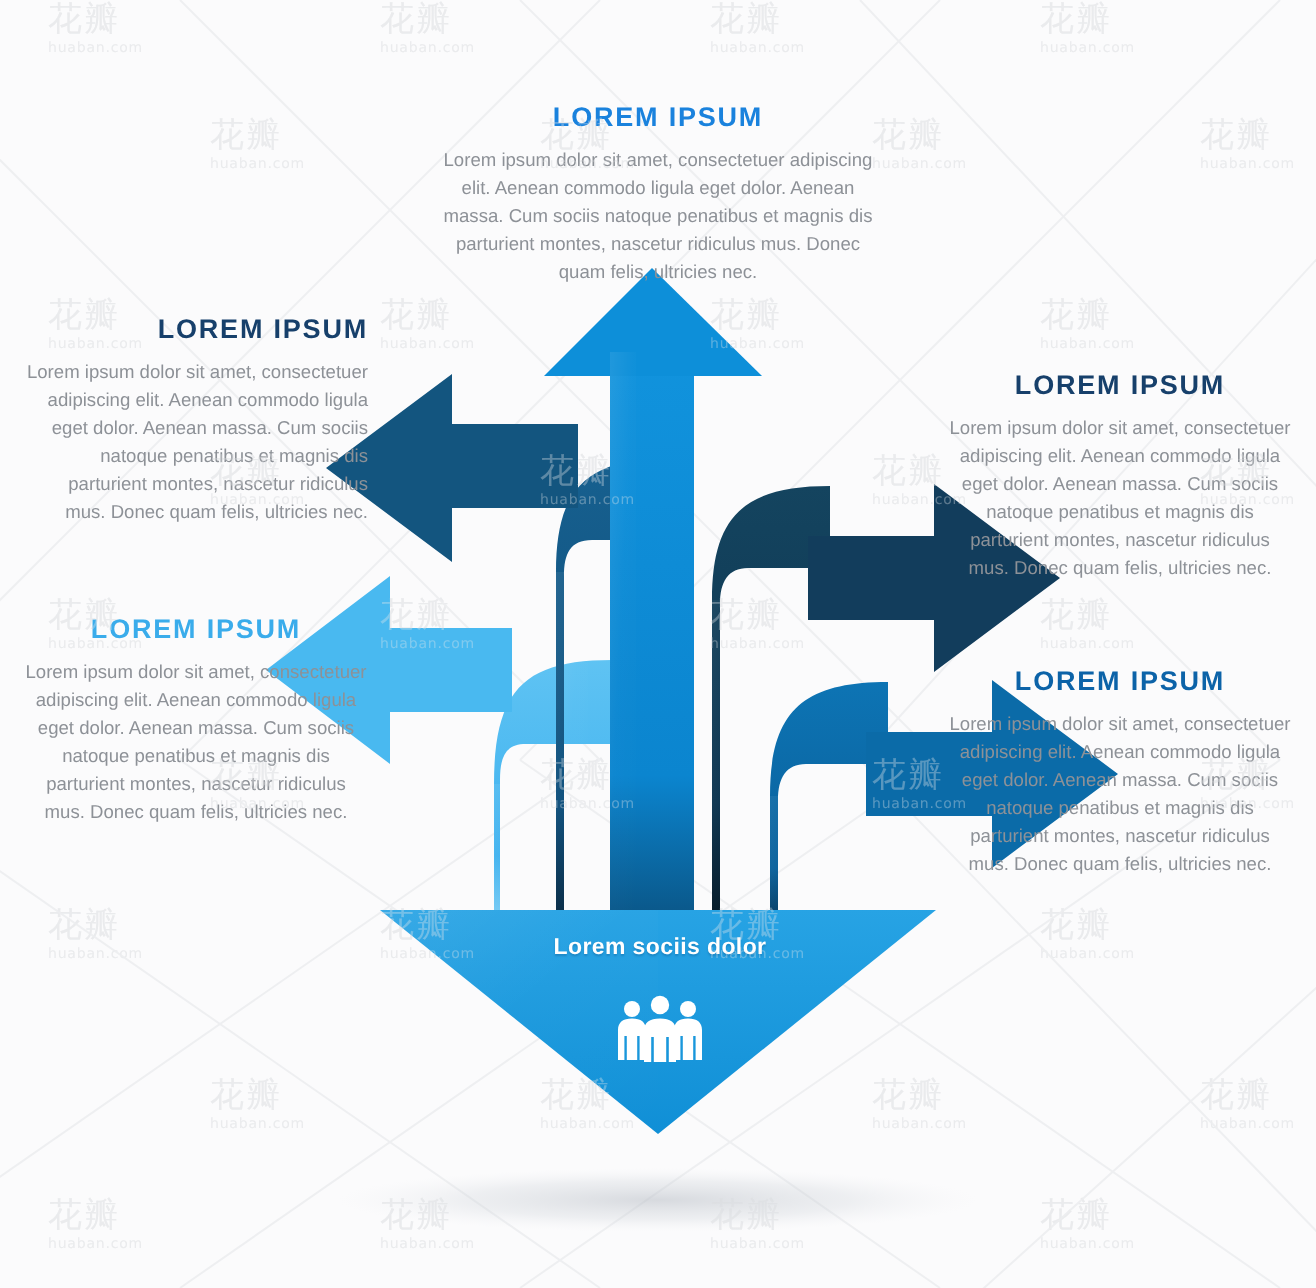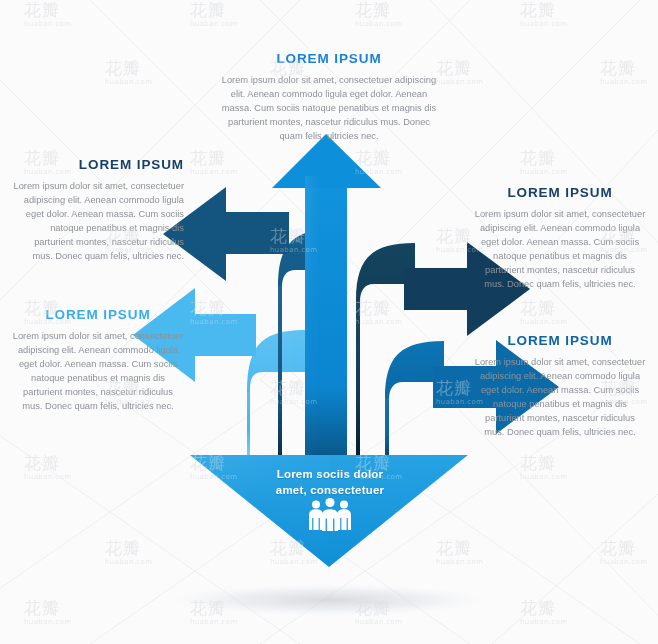--- a/index.html
+++ b/index.html
@@ -351,21 +351,20 @@
     </g>
 
     <g>
       <path fill="url(#gBase)" d="M 190,455 L 468,455 L 329,567 Z"></path>
       <path fill="url(#gSheen)" d="M 190,455 L 329,567 L 329,455 Z" opacity=".5"></path>
     </g>
   </svg>
 
   <div class="caption">
     <div>Lorem sociis dolor</div>
-    <div>amet, consectetuer</div>
   </div>
 
   <svg class="people-icon" viewBox="0 0 50 34">
 
     <circle cx="11" cy="7.5" r="4" fill="#ffffff"></circle>
     <path d="M4 33 L4 18 C4 14 6.5 12.2 11 12.2 C15.5 12.2 18 14 18 18 L18 33 L14.8 33 L14.8 21 L13.6 21 L13.6 33 L8.4 33 L8.4 21 L7.2 21 L7.2 33 Z" fill="#ffffff"></path>
 
     <circle cx="39" cy="7.5" r="4" fill="#ffffff"></circle>
     <path d="M32 33 L32 18 C32 14 34.5 12.2 39 12.2 C43.5 12.2 46 14 46 18 L46 33 L42.8 33 L42.8 21 L41.6 21 L41.6 33 L36.4 33 L36.4 21 L35.2 21 L35.2 33 Z" fill="#ffffff"></path>
 

